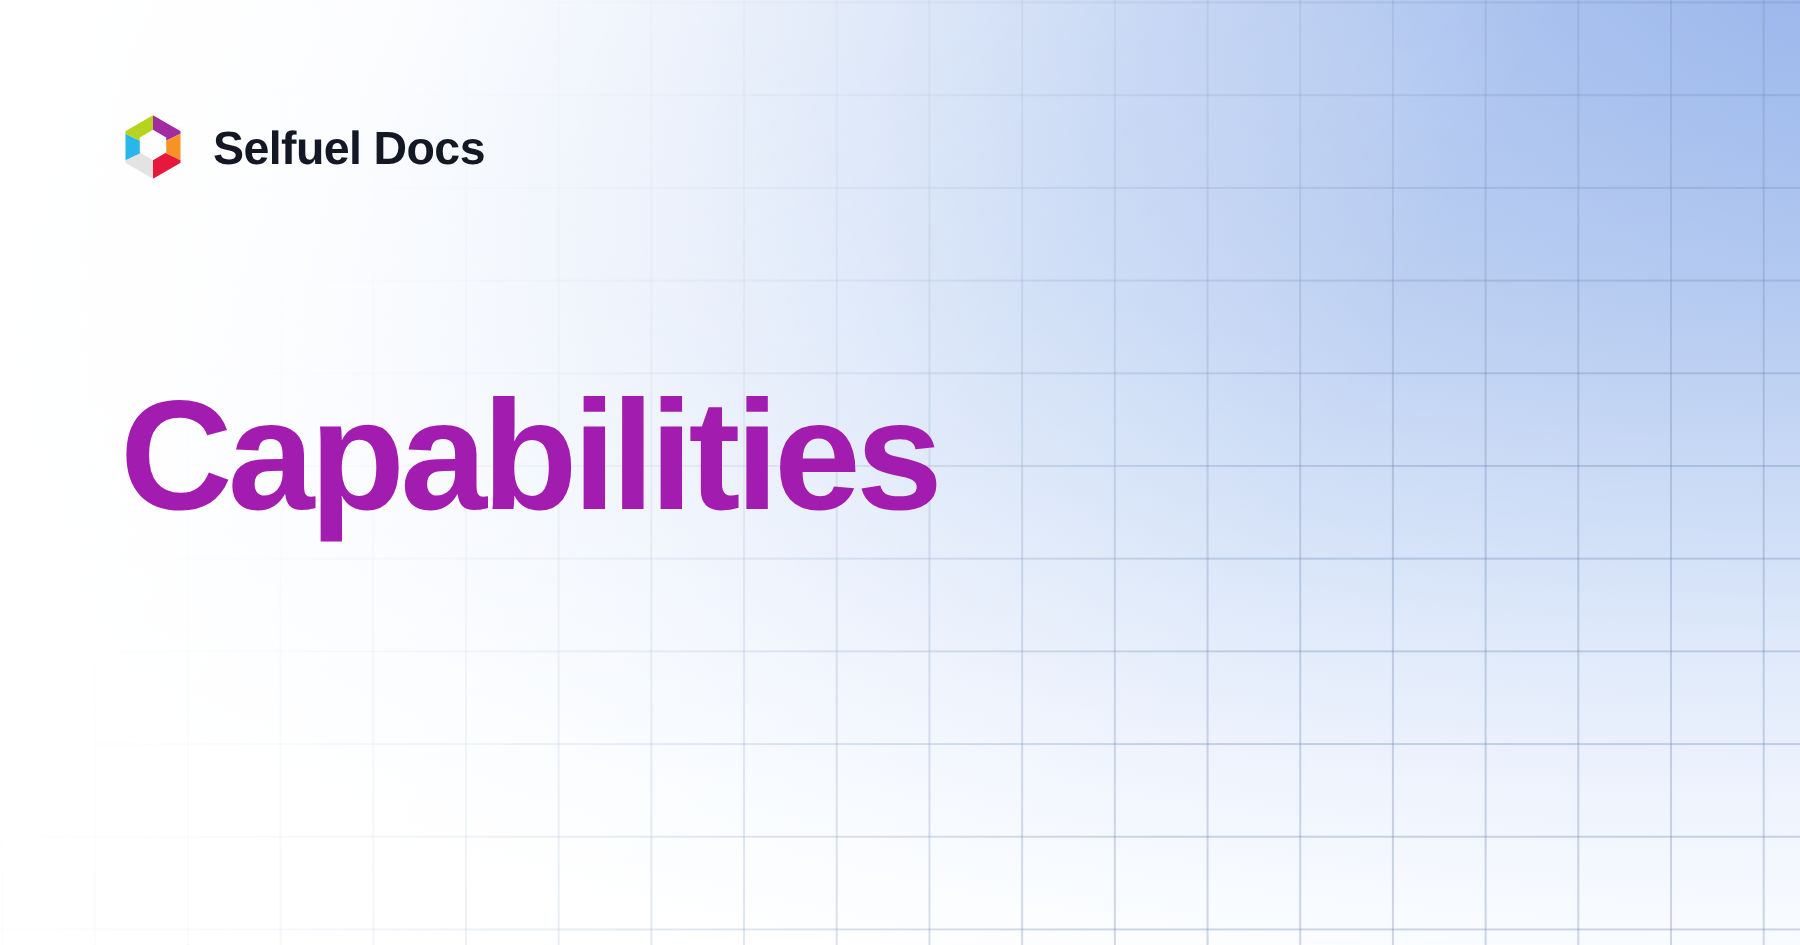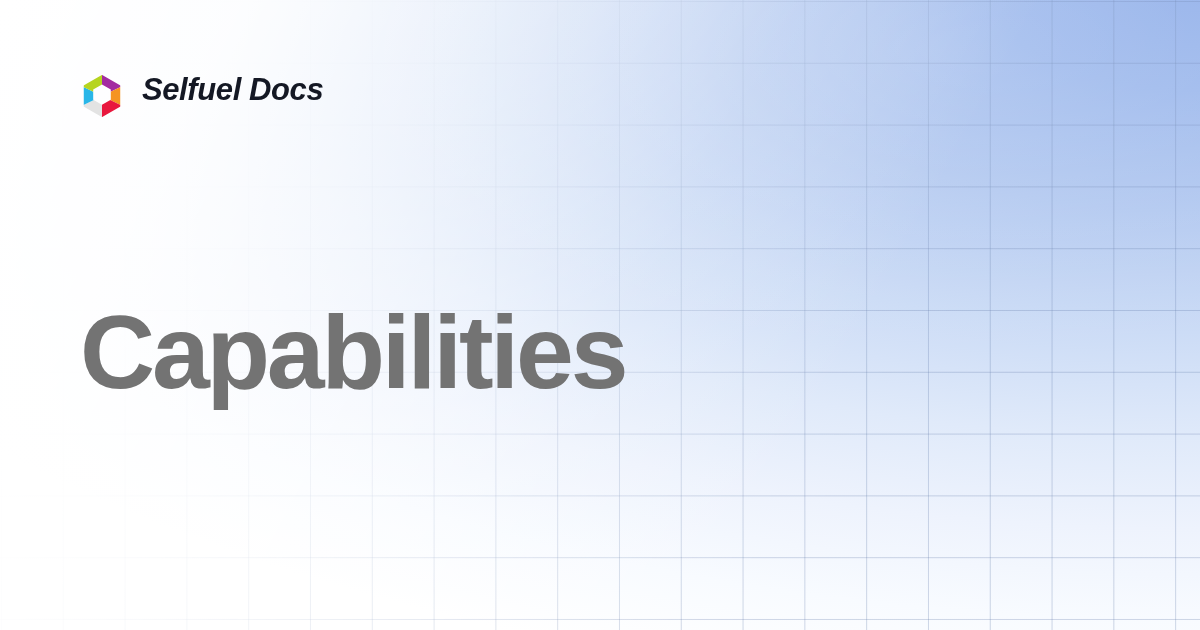--- a/index.html
+++ b/index.html
@@ -80,23 +80,23 @@
 
   
   .content {
     position:absolute;
     inset:0;
     padding:74px 80px 0 80px;
   }
 
   .brand {
     display:flex;
+    align-items:center;
     gap:18px;
     height:48px;
-    font-style:italic;
   }
 
   .brand-mark { width:44px; height:44px; display:block; flex:0 0 auto; }
 
   .brand-name {
     font-size:31px;
     font-weight:bold;
     color:#141824;
     letter-spacing:-0.4px;
     line-height:1;
@@ -104,23 +104,22 @@
   }
 
   .headline {
     position:absolute;
     left:80px;
     top:252px;
     font-size:104px;
     font-weight:bold;
     line-height:1;
     letter-spacing:-3.2px;
-    color:#737373;
+    color:#a21caf;
     white-space:nowrap;
-    margin-top:48px;
   }
 
   .description {
     position:absolute;
     left:80px;
     top:384px;
     width:800px;
     font-size:32px;
     font-weight:normal;
     line-height:41px;

